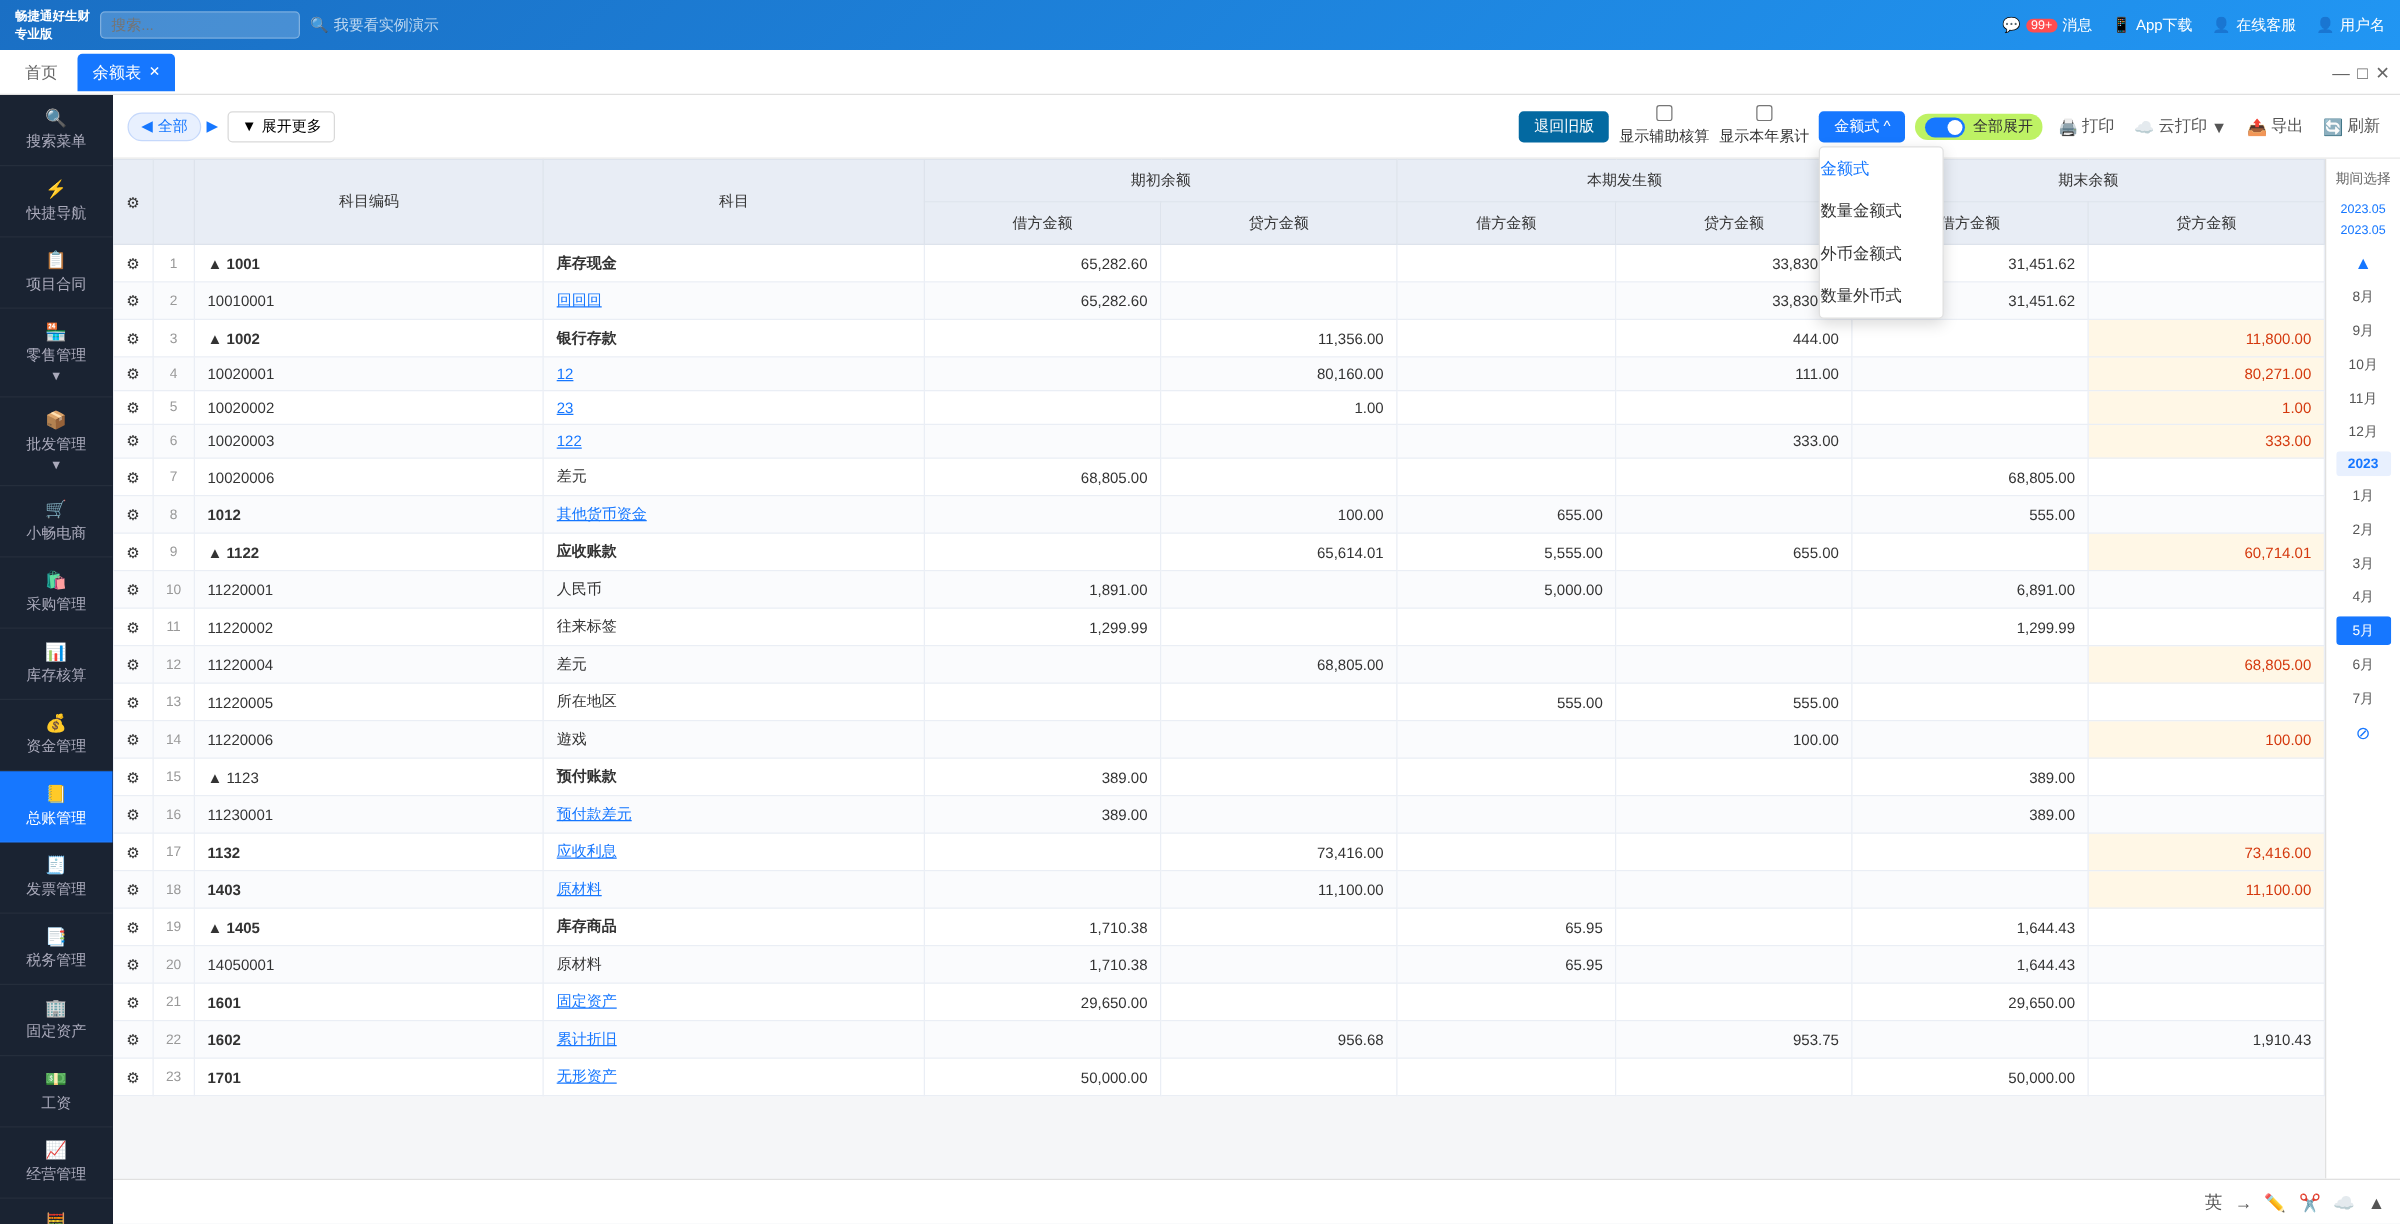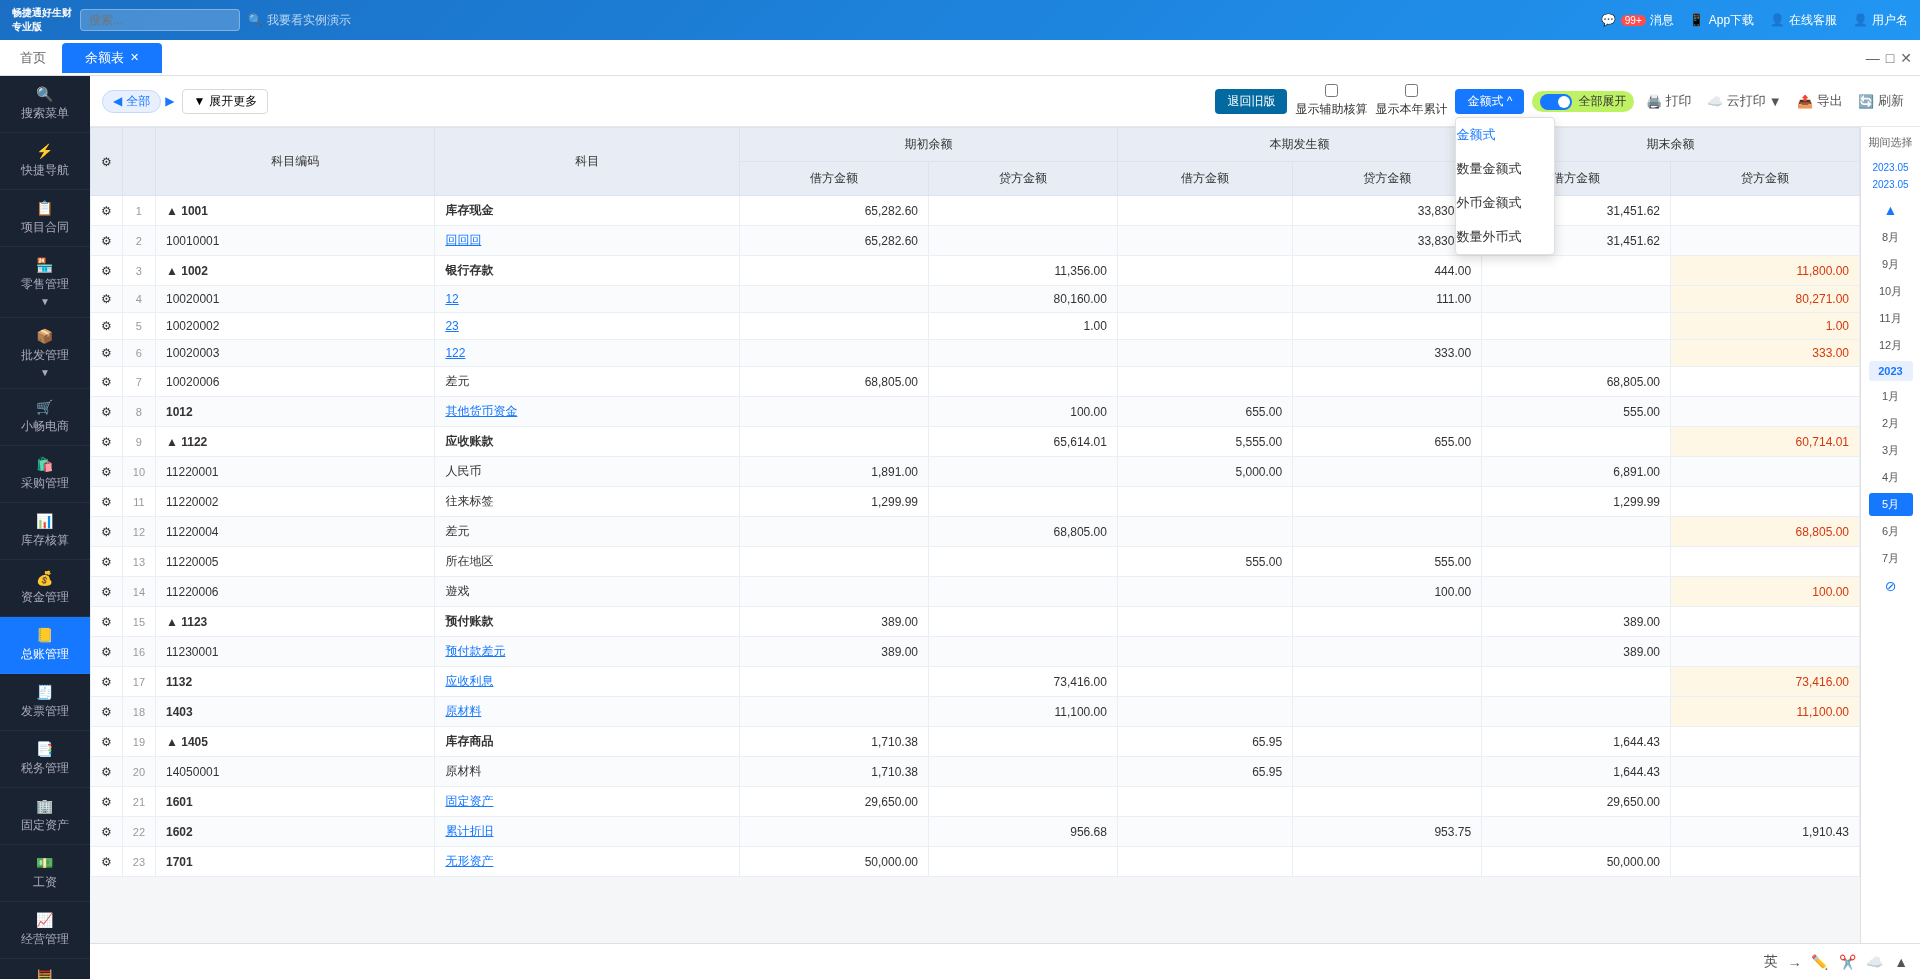--- a/index.html
+++ b/index.html
@@ -48,21 +48,21 @@
       justify-content: space-between;
     }
     .tab-bar-left { display: flex; gap: 4px; }
     .tab-home {
       padding: 6px 12px;
       font-size: 13px;
       color: #666;
       cursor: pointer;
     }
     .tab-item {
-      padding: 6px 23px;
+      padding: 6px 12px;
       font-size: 13px;
       background: #1677ff;
       color: white;
       border-radius: 4px 4px 0 0;
       display: flex; align-items: center; gap: 6px;
       cursor: pointer;
     }
     .tab-close { font-size: 11px; }
     .tab-bar-right { display: flex; gap: 6px; }
     .tab-bar-right button { border: none; background: none; cursor: pointer; font-size: 14px; color: #666; }
@@ -598,21 +598,21 @@
                 <td class="td-center "></td>
                 <td class="td-center "></td>
                 <td class="td-center "></td>
                 <td class="td-right ">100.00</td>
                 <td class="td-center "></td>
                 <td class="td-right td-highlighted">100.00</td>
               </tr>
               <tr>
                 <td class="settings-icon-cell td-center">⚙</td>
                 <td class="td-center row-number">15</td>
-                <td style="font-weight:bold;">▲ 1123</td>
+                <td style="font-weight:normal;">▲ 1123</td>
                 <td class="td-bold">预付账款</td>
                 <td class="td-right ">389.00</td>
                 <td class="td-center "></td>
                 <td class="td-center "></td>
                 <td class="td-center "></td>
                 <td class="td-right ">389.00</td>
                 <td class="td-center "></td>
               </tr>
               <tr>
                 <td class="settings-icon-cell td-center">⚙</td>

